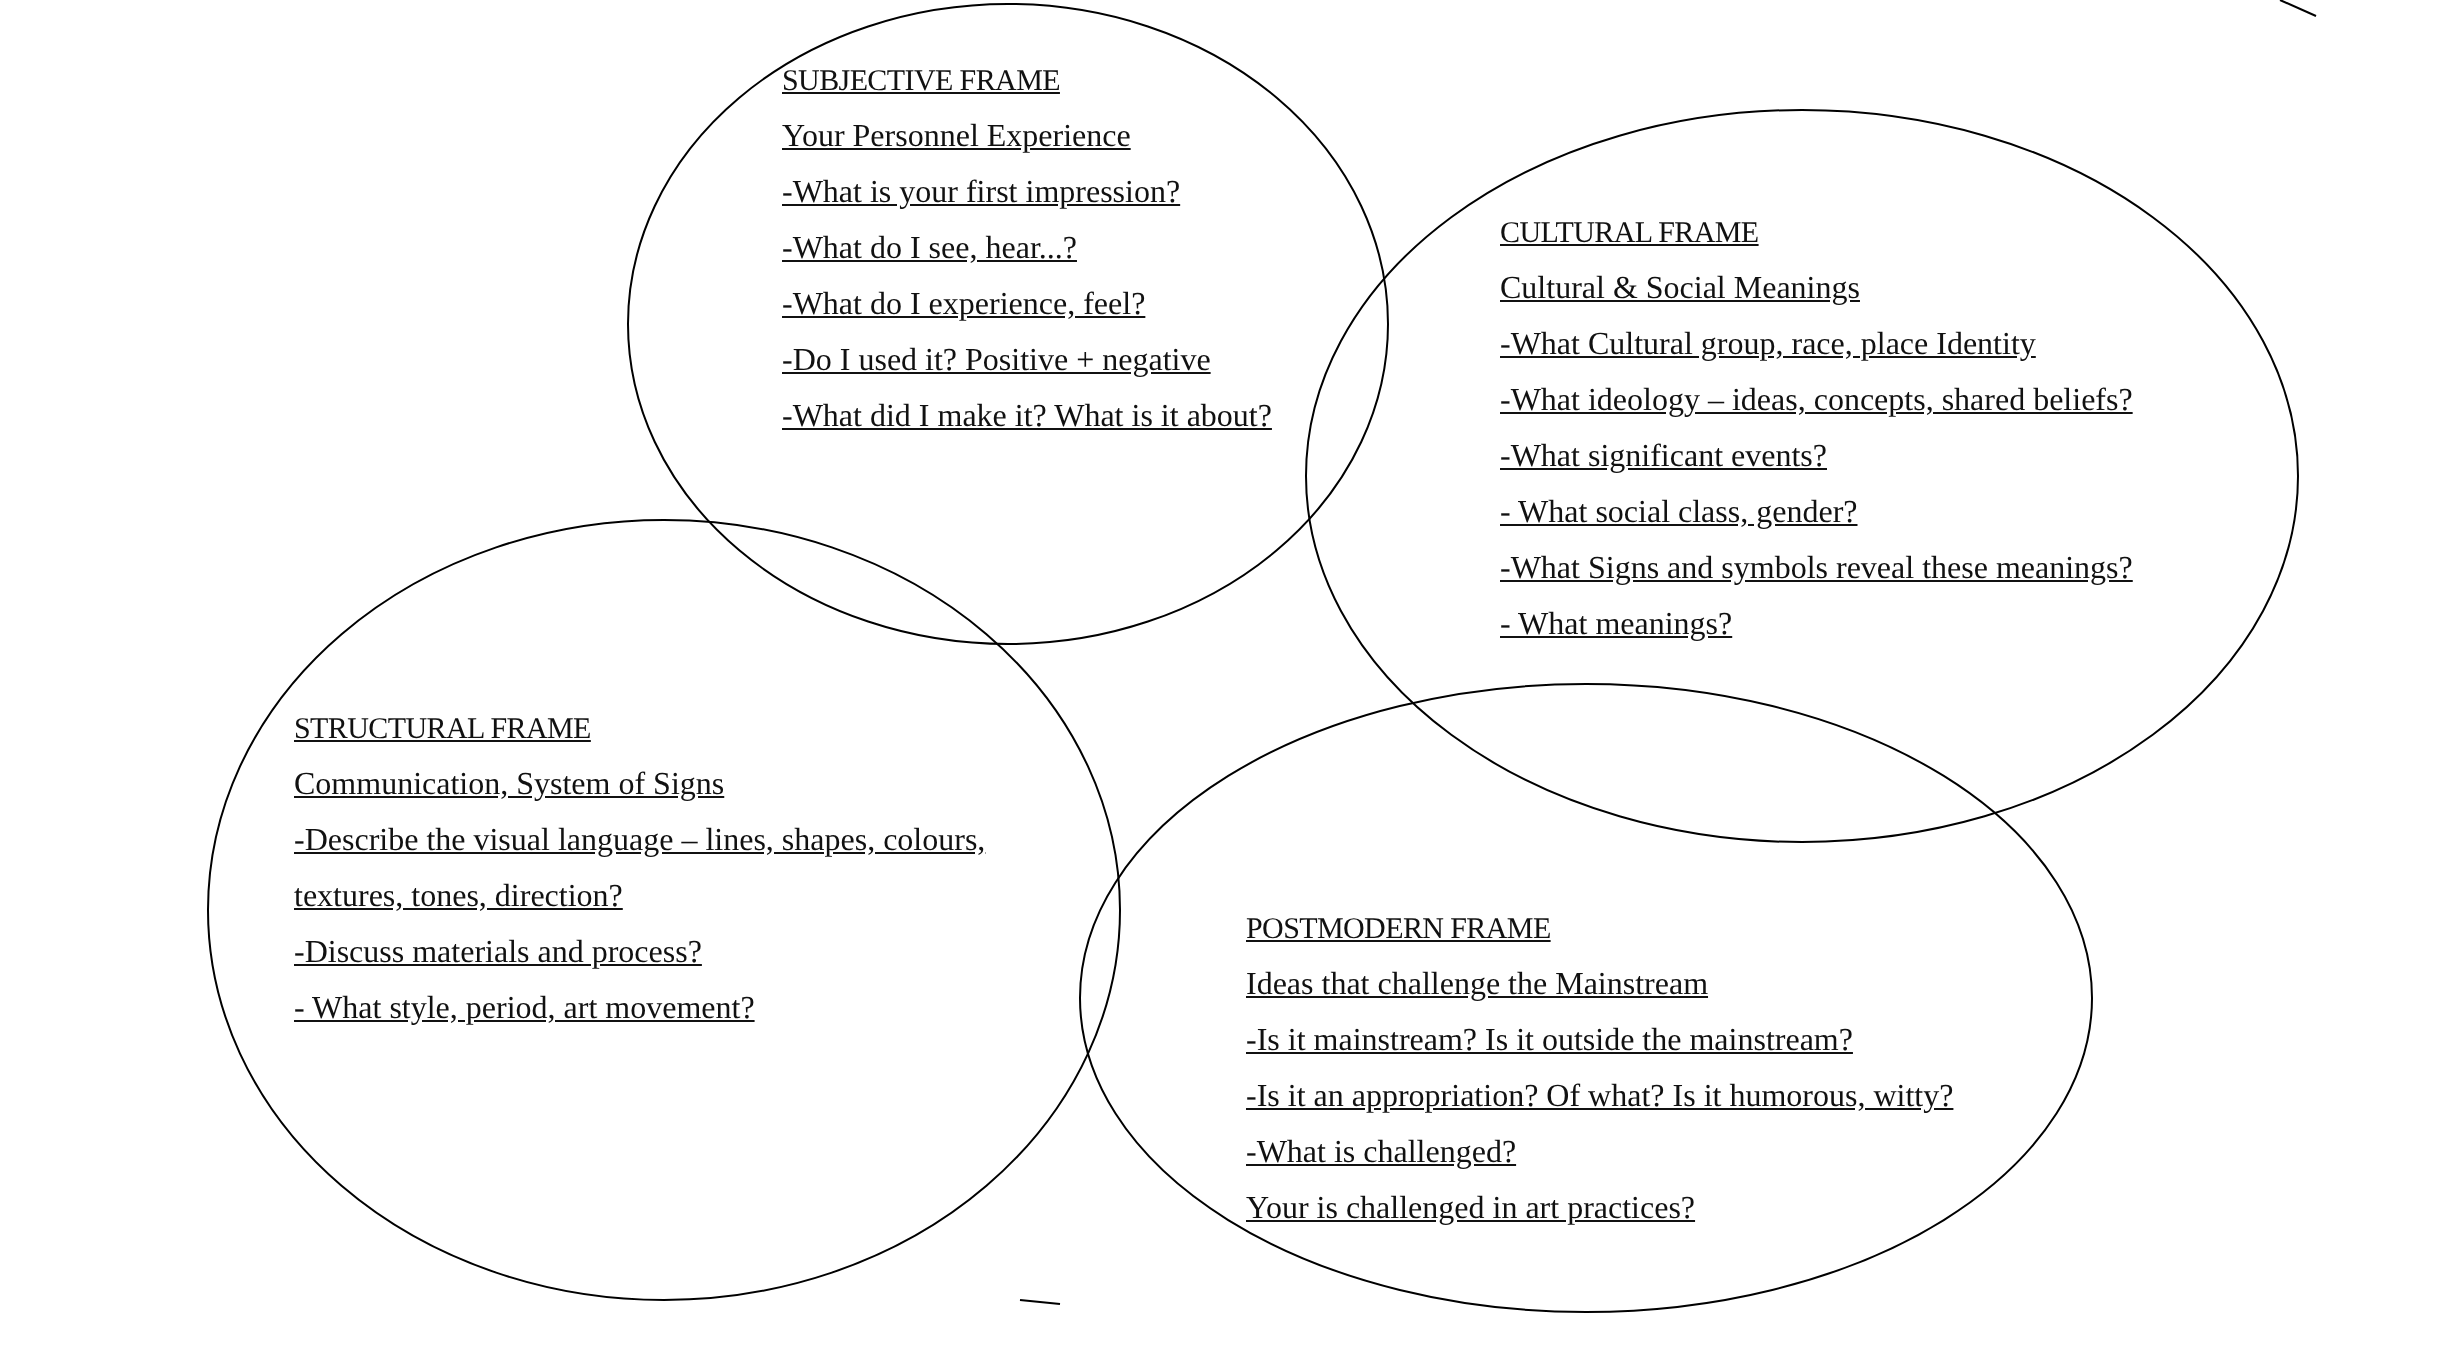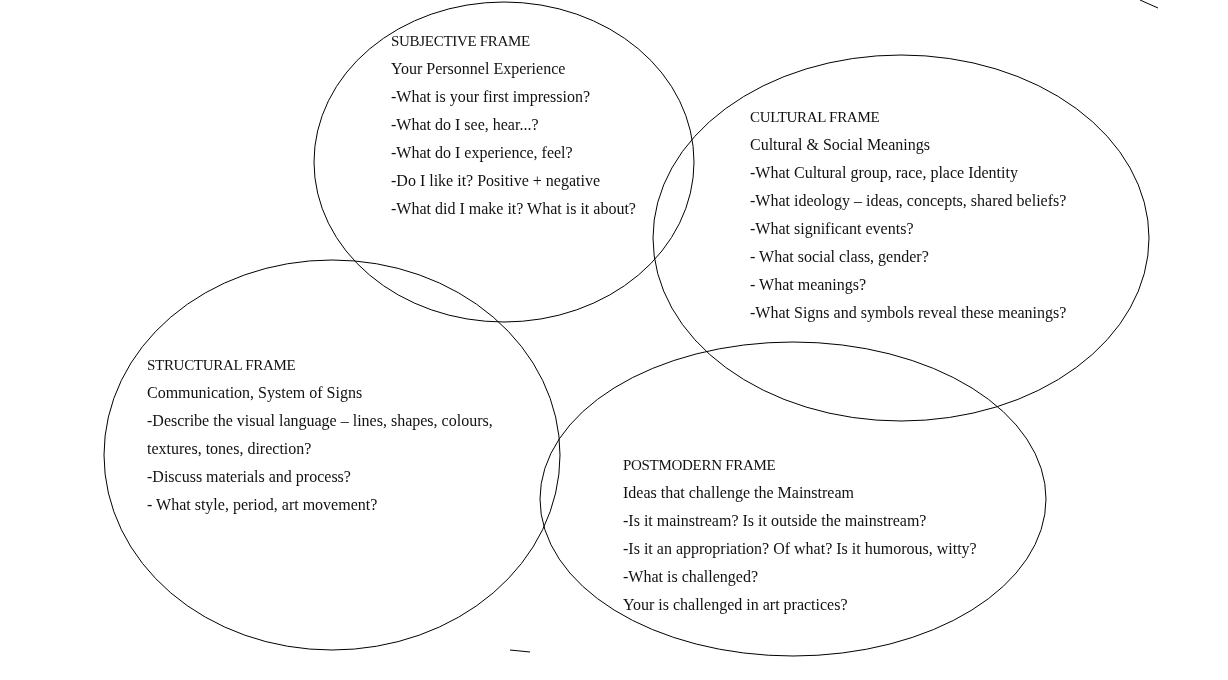--- a/index.html
+++ b/index.html
@@ -21,20 +21,21 @@
       top: 0;
       width: 1228px;
       height: 680px;
       pointer-events: none;
     }
     .frame-block {
       position: absolute;
       font-size: 16px;
       line-height: 28px;
       white-space: nowrap;
+      text-decoration: underline;
     }
     .frame-block .line {
       display: block;
       height: 28px;
     }
     .frame-block .title {
       font-size: 15px;
       letter-spacing: -0.3px;
     }
     #subjective { left: 391px; top: 27px; }
@@ -53,33 +54,33 @@
   <line x1="1140" y1="0" x2="1158" y2="8" stroke="#000" stroke-width="1"></line>
   <line x1="510" y1="650" x2="530" y2="652" stroke="#000" stroke-width="1"></line>
 </svg>
 
 <div class="frame-block" id="subjective">
   <span class="line title">SUBJECTIVE FRAME</span>
   <span class="line">Your Personnel Experience</span>
   <span class="line">-What is your first impression?</span>
   <span class="line">-What do I see, hear...?</span>
   <span class="line">-What do I experience, feel?</span>
-  <span class="line">-Do I like it? Positive + negative</span>
+  <span class="line">-Do I used it? Positive + negative</span>
   <span class="line">-What did I make it? What is it about?</span>
 </div>
 
 <div class="frame-block" id="cultural">
   <span class="line title">CULTURAL FRAME</span>
   <span class="line">Cultural &amp; Social Meanings</span>
   <span class="line">-What Cultural group, race, place Identity</span>
   <span class="line">-What ideology – ideas, concepts, shared beliefs?</span>
   <span class="line">-What significant events?</span>
   <span class="line">- What social class, gender?</span>
+  <span class="line">-What Signs and symbols reveal these meanings?</span>
   <span class="line">- What meanings?</span>
-  <span class="line">-What Signs and symbols reveal these meanings?</span>
 </div>
 
 <div class="frame-block" id="structural">
   <span class="line title">STRUCTURAL FRAME</span>
   <span class="line">Communication, System of Signs</span>
   <span class="line">-Describe the visual language – lines, shapes, colours,</span>
   <span class="line">textures, tones, direction?</span>
   <span class="line">-Discuss materials and process?</span>
   <span class="line">- What style, period, art movement?</span>
 </div>

